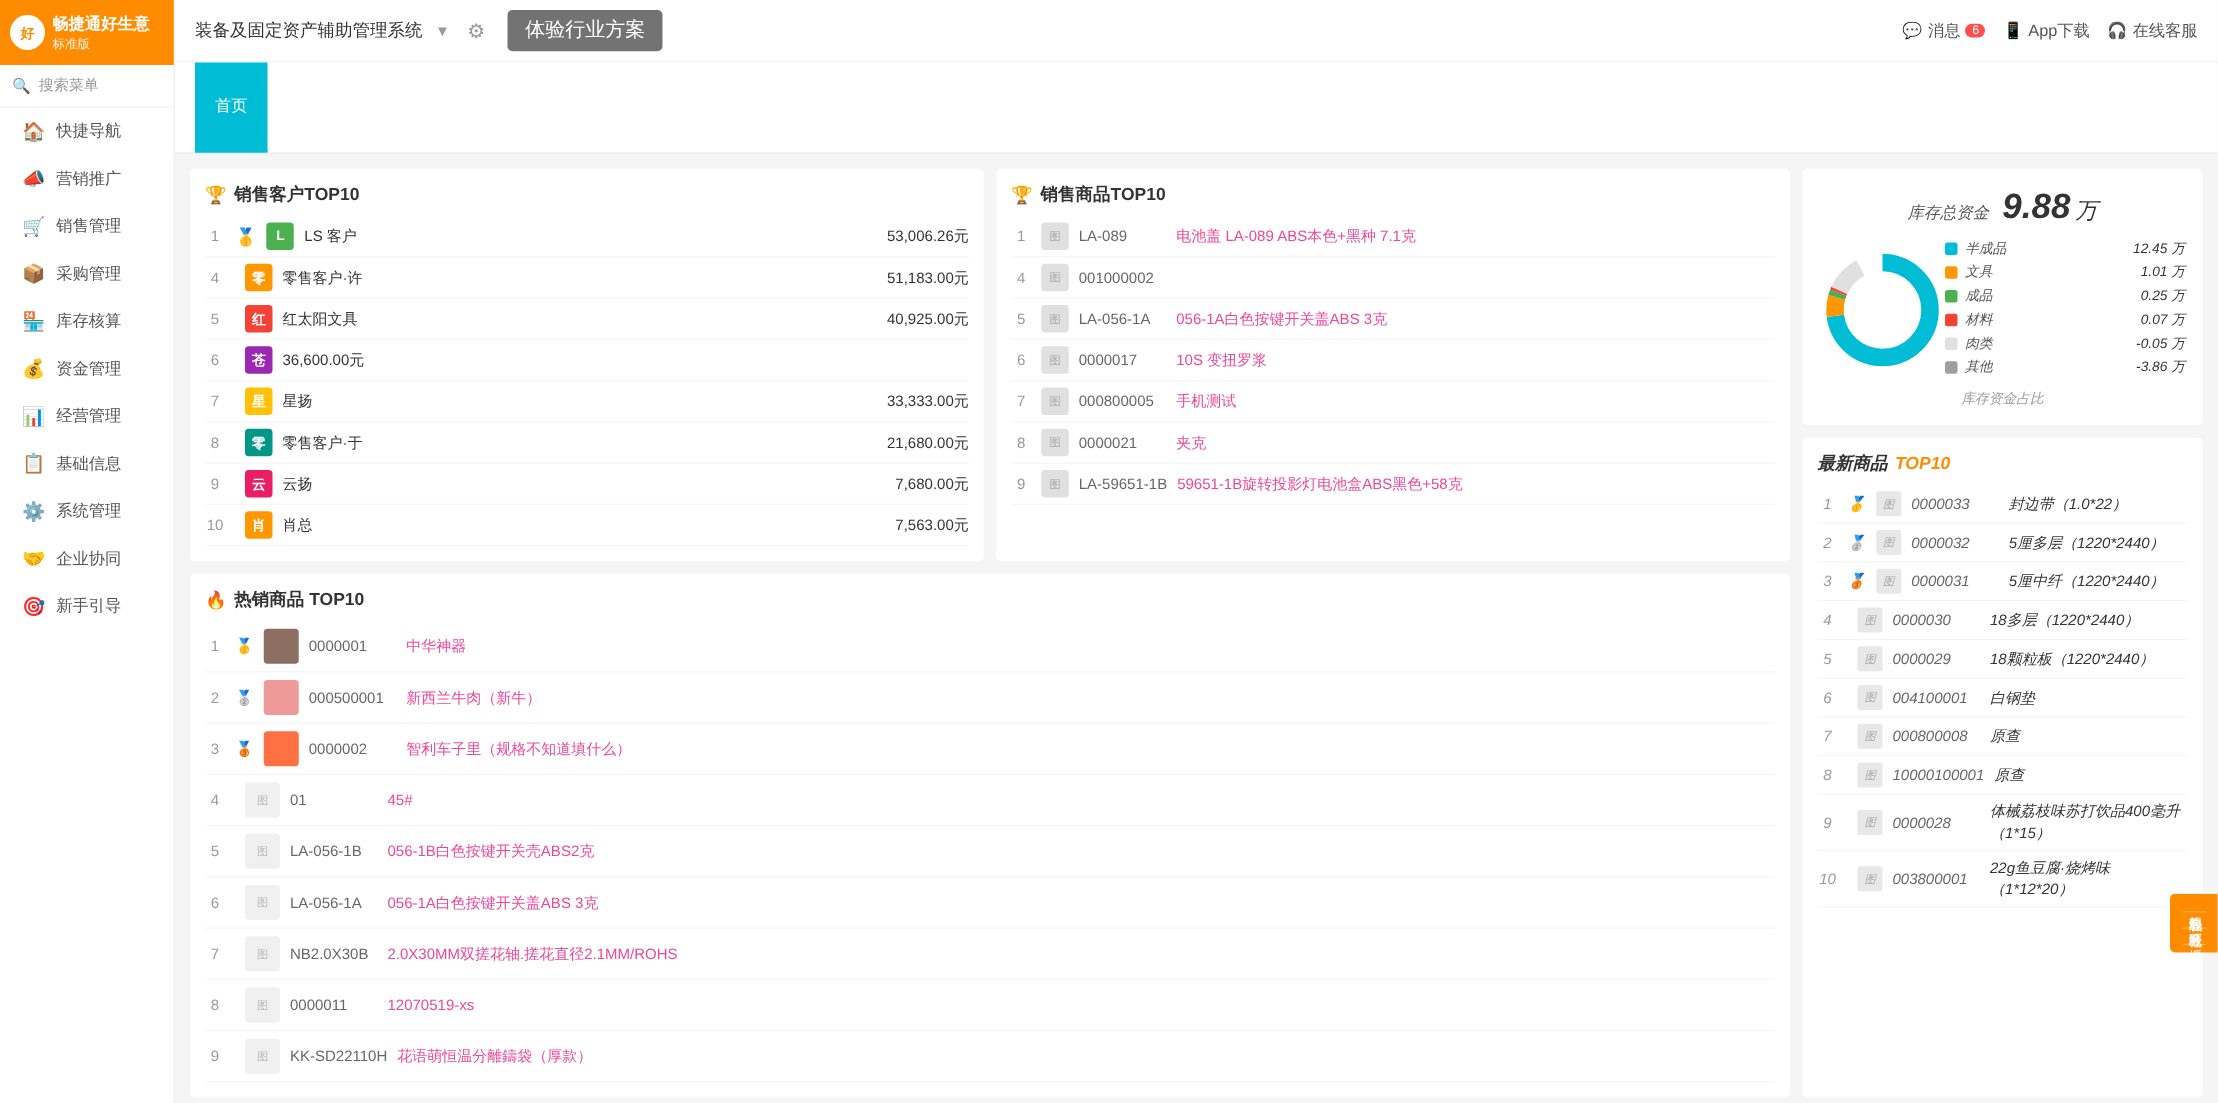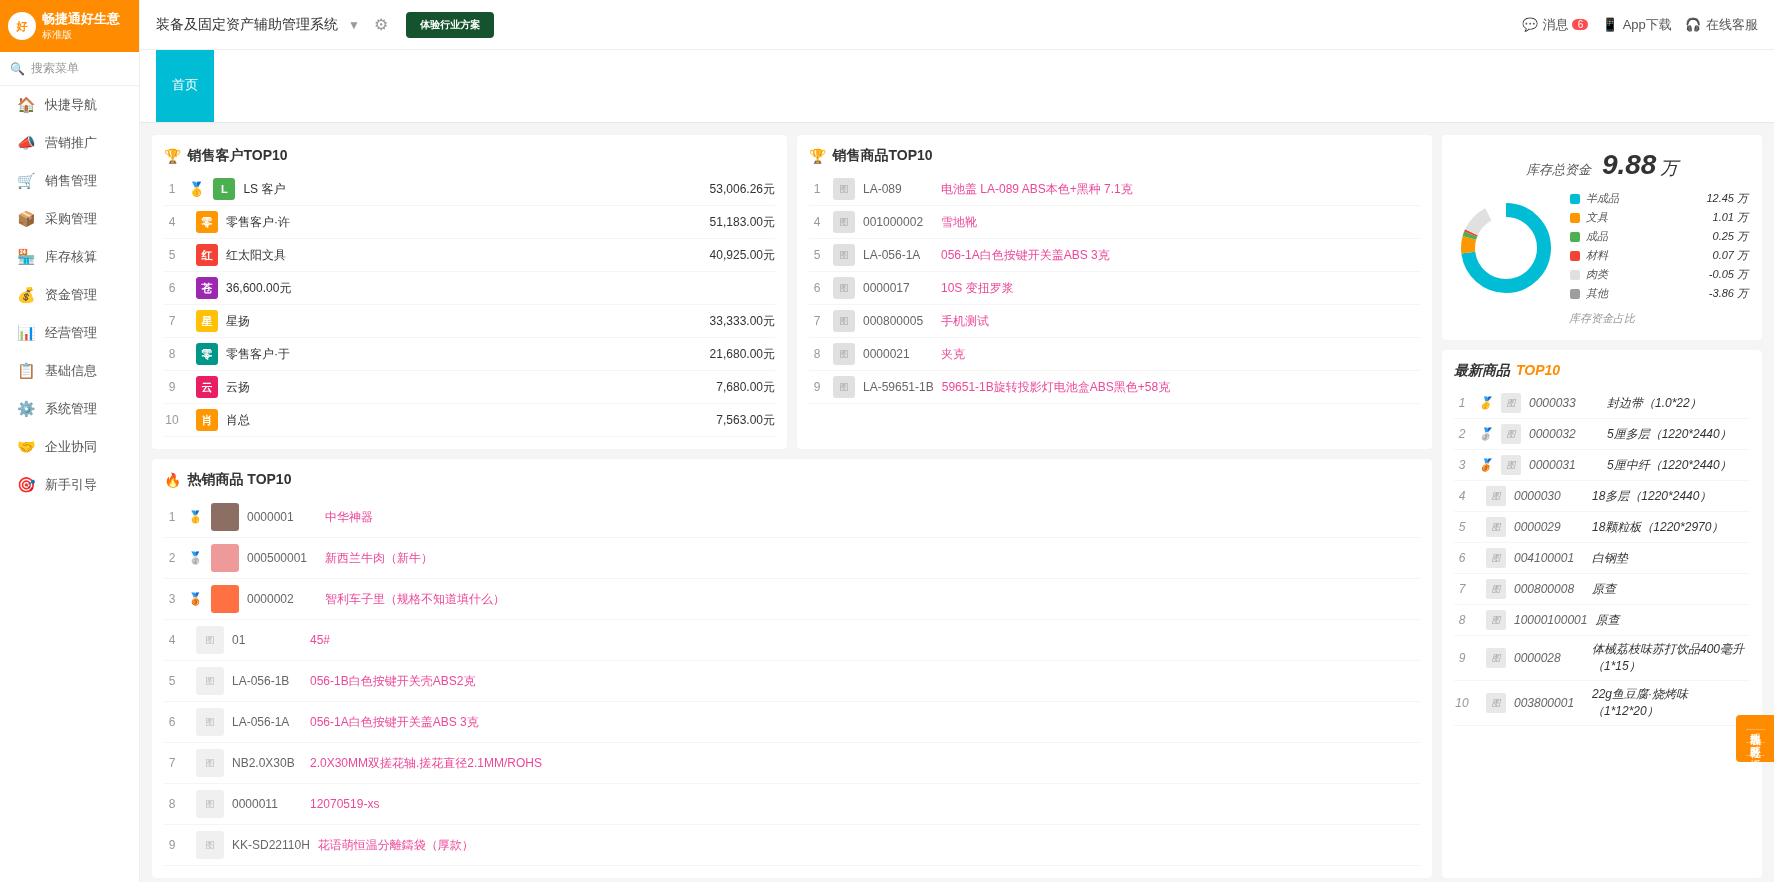--- a/index.html
+++ b/index.html
@@ -60,22 +60,22 @@
       display: flex; align-items: center;
       padding: 0 16px;
       gap: 10px;
     }
     .topbar-title {
       font-size: 14px; color: #333; font-weight: 500;
     }
     .topbar-arrow { color: #999; font-size: 12px; }
     .topbar-gear { color: #999; font-size: 16px; cursor: pointer; margin: 0 4px; }
     .topbar-btn {
-      background: #14532d; color: #fff; border: none; border-radius: 4px;
-      padding: 6px 14px; font-size: 10px; cursor: pointer; margin-left: 4px; font-weight: bold;
+      background: #737373; color: #fff; border: none; border-radius: 4px;
+      padding: 6px 14px; font-size: 16px; cursor: pointer; margin-left: 4px;
     }
     .topbar-right { margin-left: auto; display: flex; align-items: center; gap: 14px; color: #555; font-size: 13px; }
     .topbar-right-item { display: flex; align-items: center; gap: 4px; cursor: pointer; }
     .badge { background: #ff4d4f; color: #fff; border-radius: 8px; font-size: 10px; padding: 0 4px; min-width: 16px; text-align: center; }
 
     
     .nav-tabs {
       background: #fff;
       border-bottom: 1px solid #e8e8e8;
       display: flex; align-items: center;
@@ -204,21 +204,21 @@
     }
     .inventory-total {
       text-align: center;
       margin-bottom: 10px;
     }
     .inventory-total-label { font-size: 13px; color: #555; }
     .inventory-total-value { font-size: 28px; font-weight: bold; color: #333; }
     .inventory-total-unit { font-size: 18px; color: #333; }
 
     .inventory-chart-area {
-      display: flex; align-items: center; gap: 14px;
+      display: flex; align-items: center; 
     }
     .donut-chart { position: relative; width: 100px; height: 100px; flex-shrink: 0; }
     .donut-svg { width: 100px; height: 100px; }
 
     .legend { flex: 1; }
     .legend-item {
       display: flex; align-items: center; gap: 6px;
       font-size: 11px; color: #555; margin-bottom: 4px;
       justify-content: space-between;
     }
@@ -452,21 +452,20 @@
               <li class="product-item">
     <span class="rank-num">1</span>
     <div class="product-thumb">图</div>
     <span class="product-code">LA-089</span>
     <span class="product-name">电池盖 LA-089 ABS本色+黑种 7.1克</span>
   </li>
               <li class="product-item">
     <span class="rank-num">4</span>
     <div class="product-thumb">图</div>
     <span class="product-code">001000002</span>
-    <span class="product-name">雪地靴</span>
   </li>
               <li class="product-item">
     <span class="rank-num">5</span>
     <div class="product-thumb">图</div>
     <span class="product-code">LA-056-1A</span>
     <span class="product-name">056-1A白色按键开关盖ABS 3克</span>
   </li>
               <li class="product-item">
     <span class="rank-num">6</span>
     <div class="product-thumb">图</div>
@@ -678,21 +677,21 @@
     <span></span>
     <div class="latest-thumb">图</div>
     <span class="latest-code">0000030</span>
     <span class="latest-name">18多层（1220*2440）</span>
   </div>
             <div class="latest-item">
     <span class="rank-num">5</span>
     <span></span>
     <div class="latest-thumb">图</div>
     <span class="latest-code">0000029</span>
-    <span class="latest-name">18颗粒板（1220*2970）</span>
+    <span class="latest-name">18颗粒板（1220*2440）</span>
   </div>
             <div class="latest-item">
     <span class="rank-num">6</span>
     <span></span>
     <div class="latest-thumb">图</div>
     <span class="latest-code">004100001</span>
     <span class="latest-name">白钢垫</span>
   </div>
             <div class="latest-item">
     <span class="rank-num">7</span>

